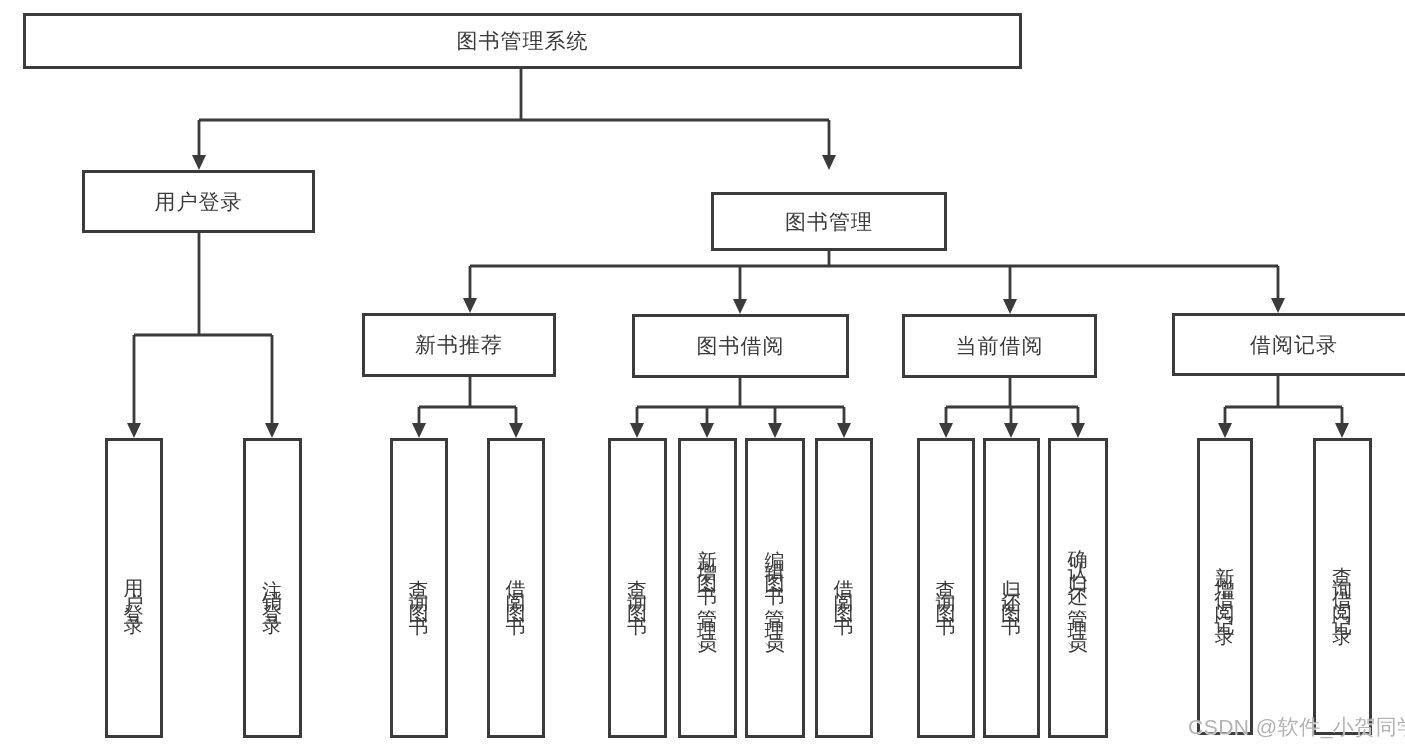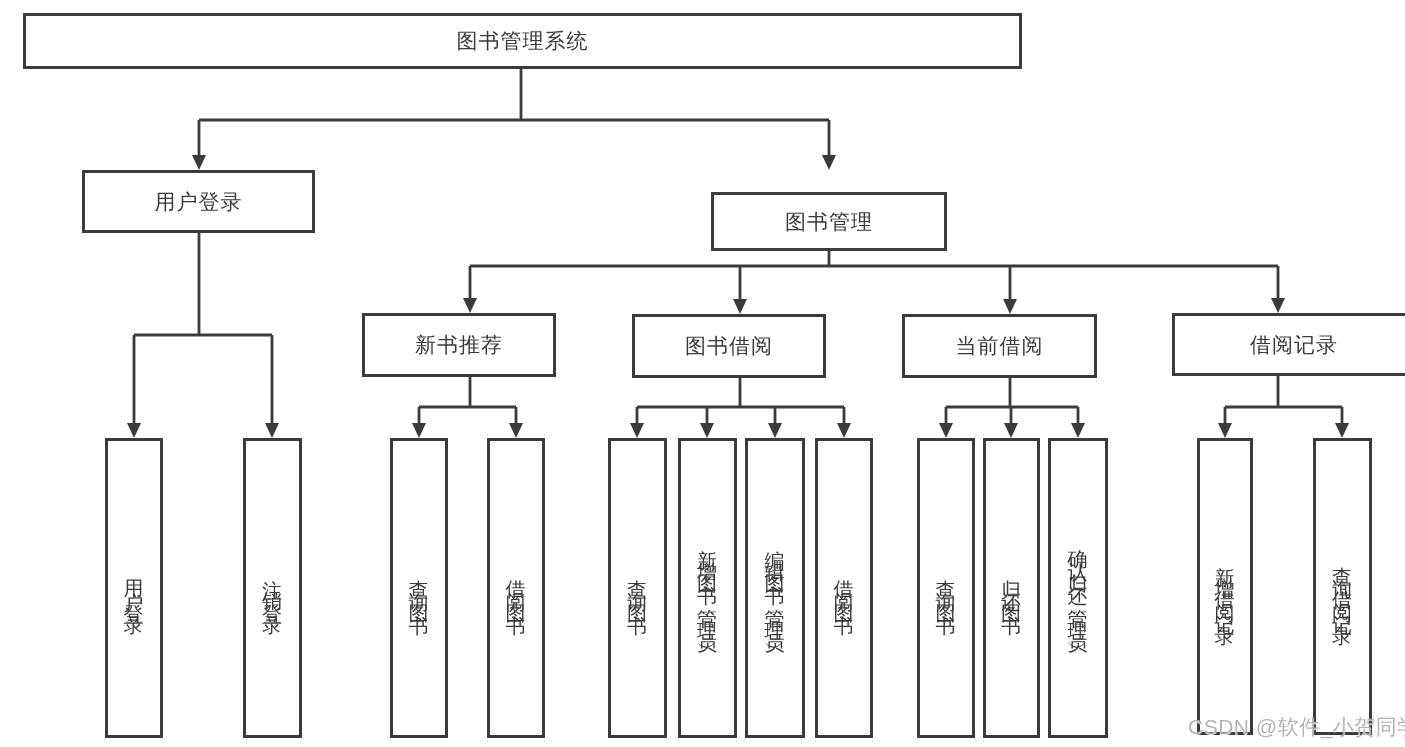--- a/index.html
+++ b/index.html
@@ -100,21 +100,21 @@
       <path class="carrow" d="M1218 423 L1232 423 L1225 438 Z M1335 423 L1349 423 L1342 438 Z"></path>
     </g>
   </svg>
 
   <div class="node" style="left:23px; top:13px; width:999px; height:56px;">图书管理系统</div>
 
   <div class="node" style="left:82px; top:170px; width:233px; height:63px;">用户登录</div>
   <div class="node" style="left:711px; top:170px; width:236px; height:59px;margin-top:22px;">图书管理</div>
 
   <div class="node" style="left:362px; top:313px; width:194px; height:64px;">新书推荐</div>
-  <div class="node" style="left:632px; top:314px; width:194px; height:64px;">图书借阅</div>
+  <div class="node" style="left:632px; top:314px; width:217px; height:64px;">图书借阅</div>
   <div class="node" style="left:902px; top:314px; width:195px; height:64px;">当前借阅</div>
   <div class="node" style="left:1172px; top:313px; width:244px; height:63px;">借阅记录</div>
 
   <div class="node leaf" style="left:105px; top:438px; width:58px; height:300px;">
     <span class="vtext">用户登录</span>
   </div>
   <div class="node leaf" style="left:243px; top:438px; width:59px; height:300px;">
     <span class="vtext">注销登录</span>
   </div>
 

